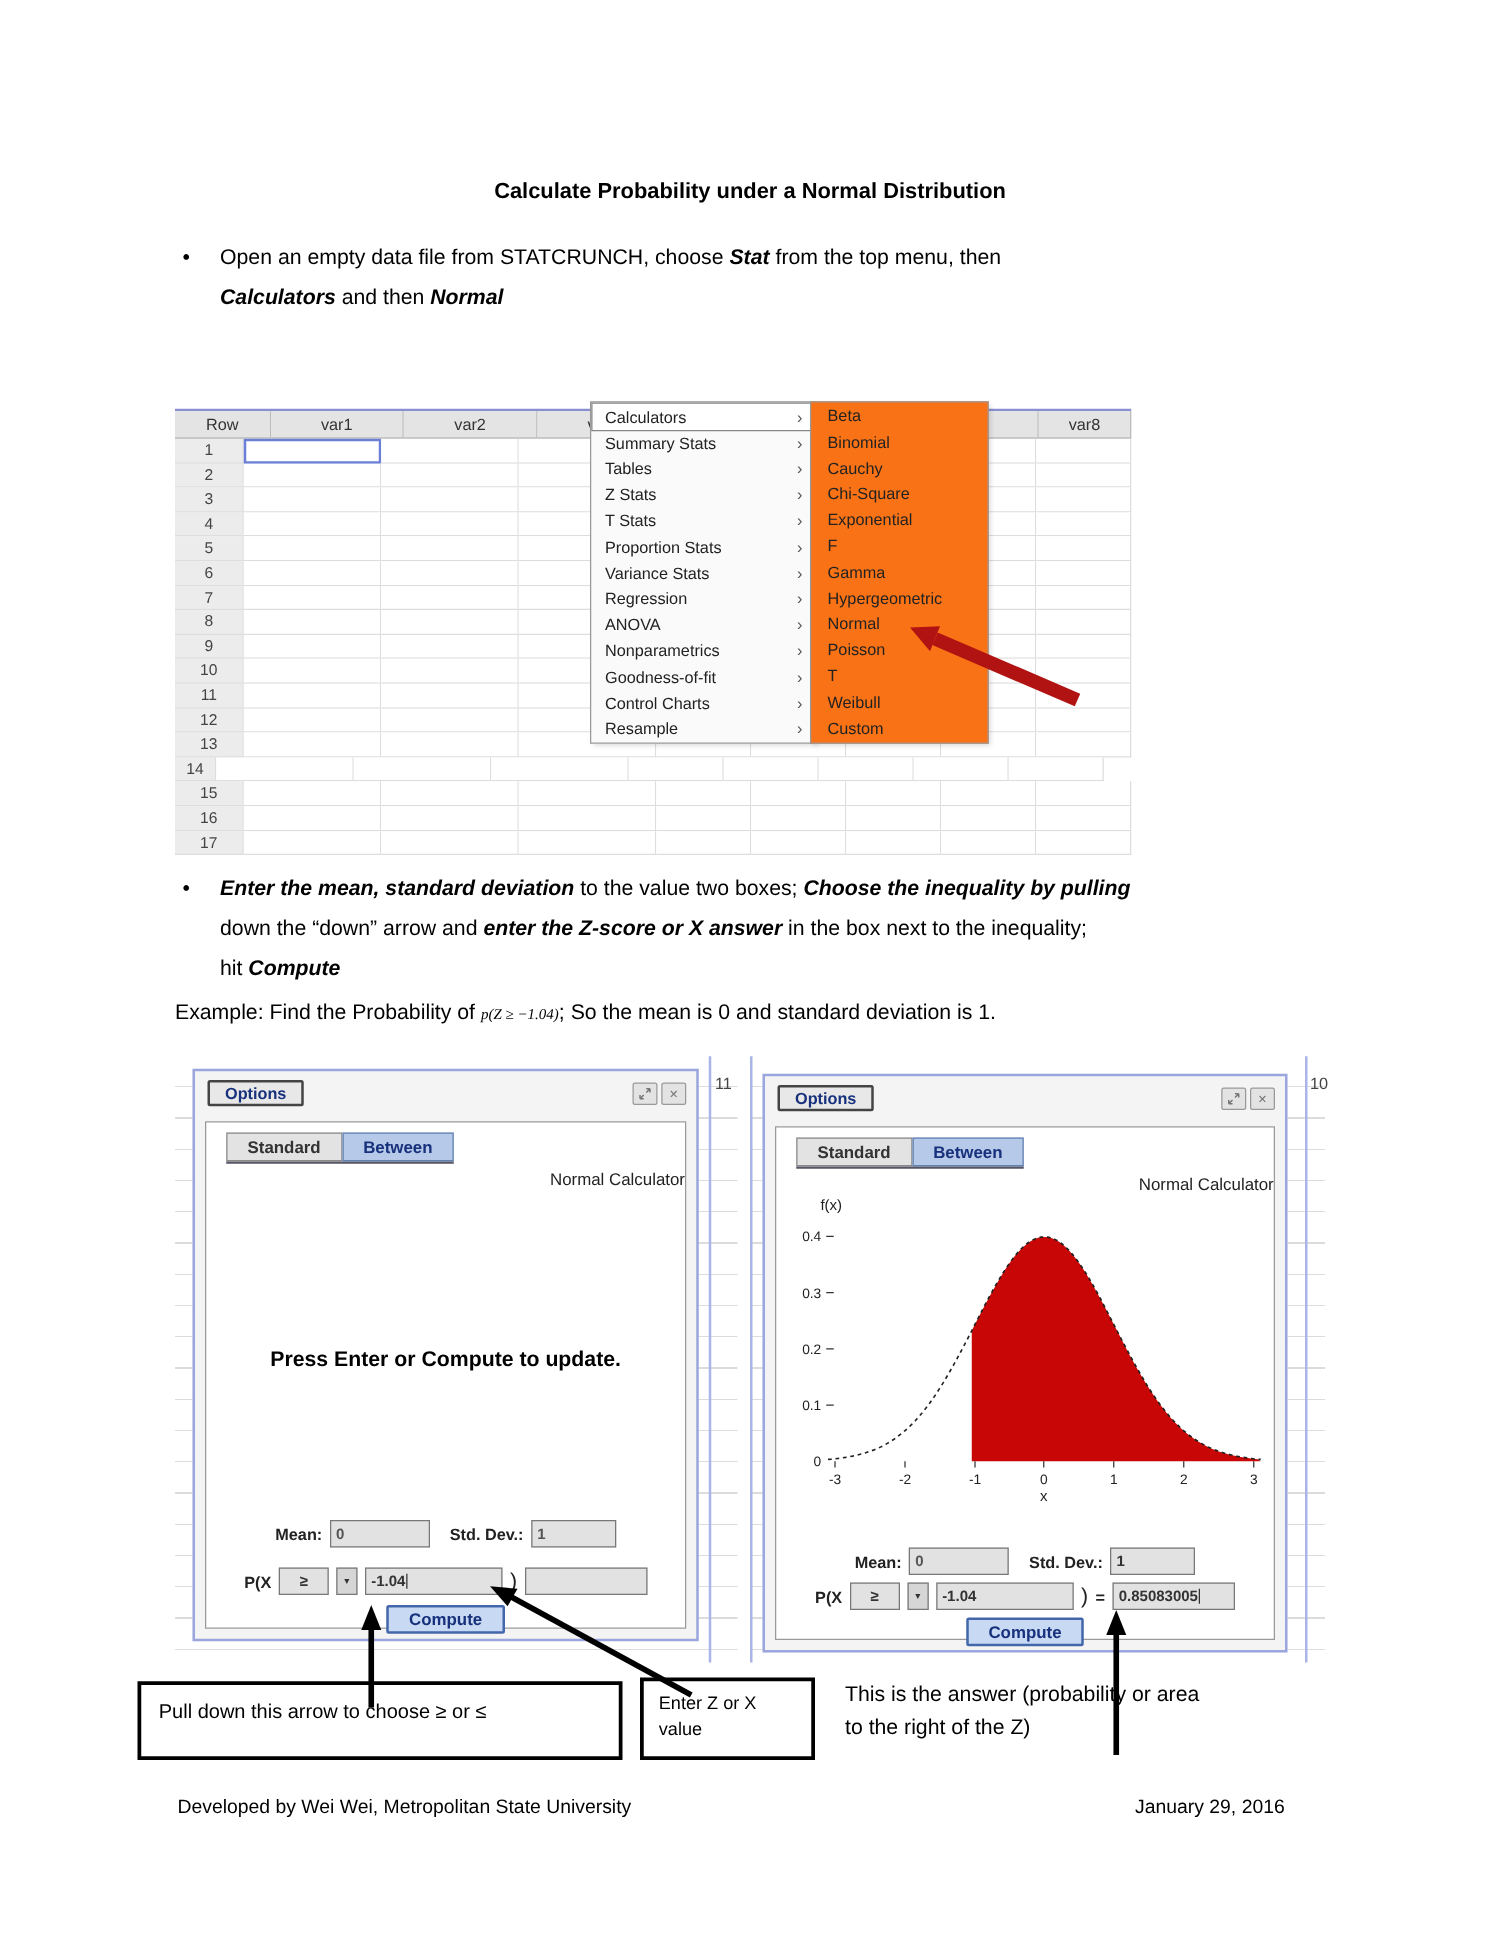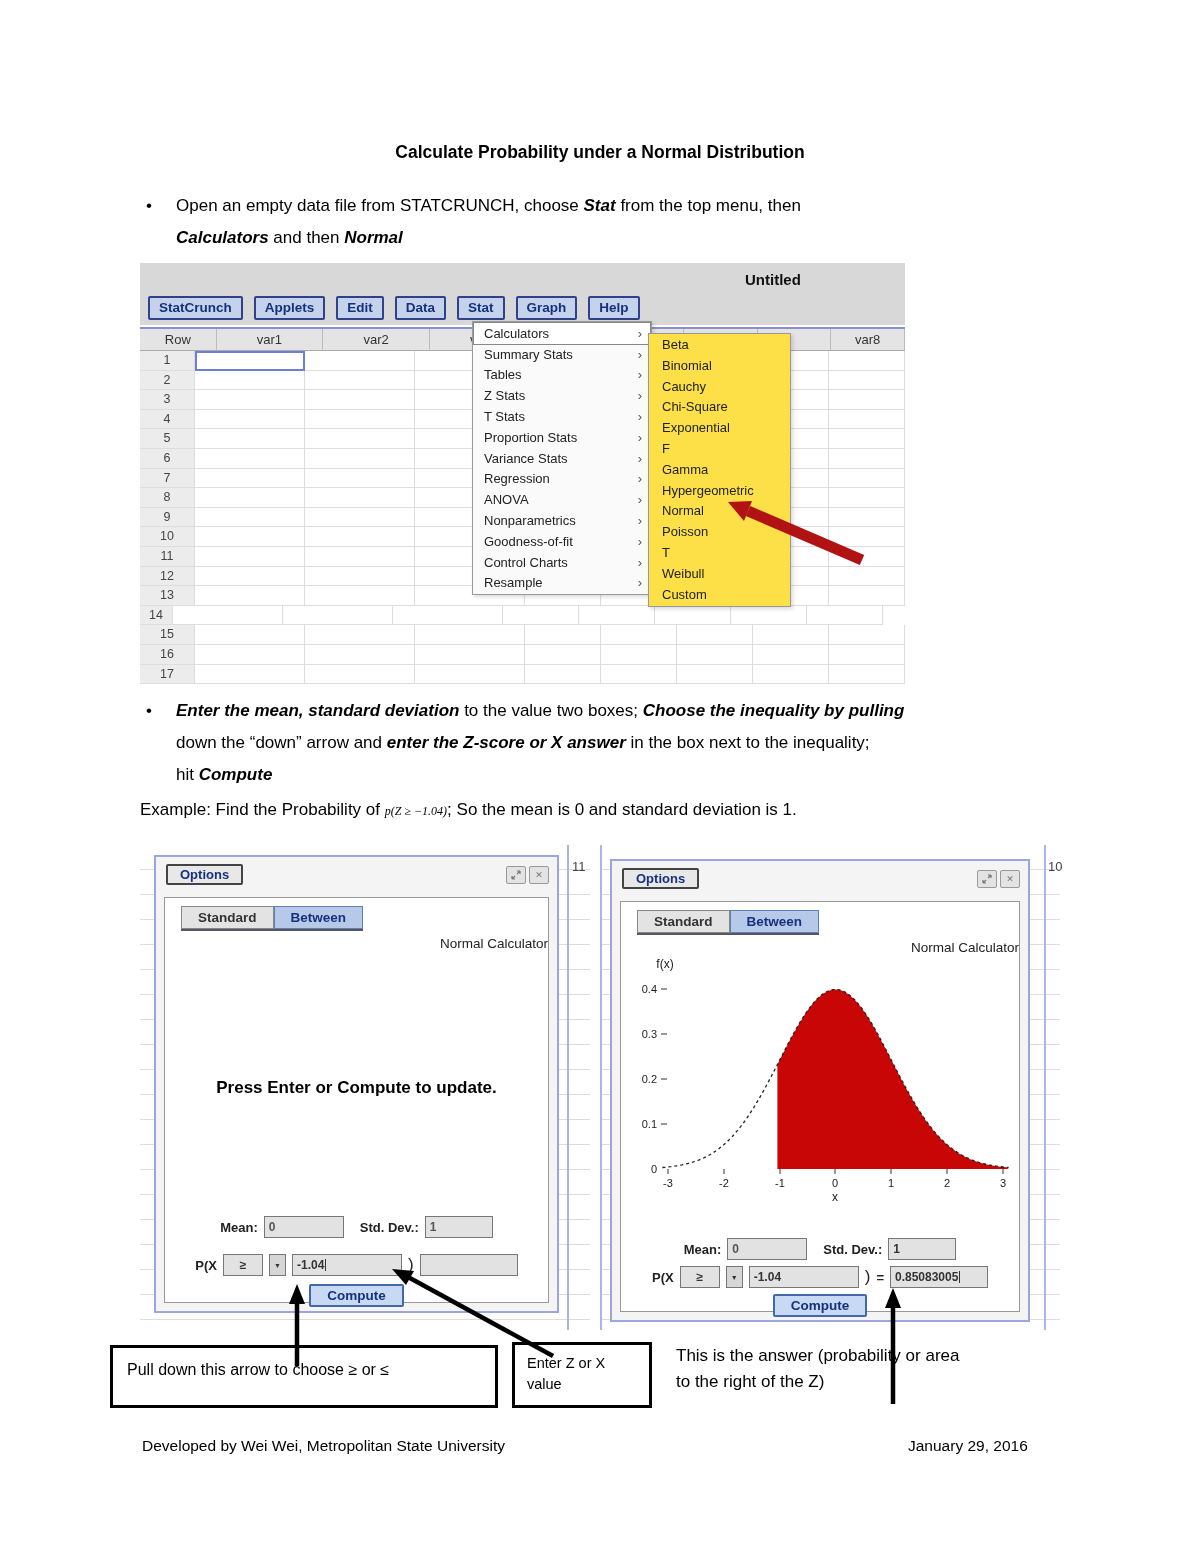--- a/index.html
+++ b/index.html
@@ -30,21 +30,21 @@
   .cell{height:19.6px;border-right:1px solid #ddd;border-bottom:1px solid #ddd;
         box-sizing:border-box;line-height:19.6px;background:#fff;}
   .cell.rnum{background:#ececec;}
   .cell.sel{border:2px solid #6b7fd7;}
   .dropdown{position:absolute;left:332px;top:58px;width:176px;background:#fafafa;
             border:1px solid #999;box-shadow:2px 2px 4px rgba(0,0,0,.15);padding:1px;}
   .dd-item{display:flex;justify-content:space-between;align-items:center;font-size:13px;
            color:#222;padding:2px 8px 2px 10px;height:16.8px;}
   .dd-item .arr{color:#555;font-size:13px;}
   .dd-item.hl{background:#fff;outline:1px solid #888;}
-  .submenu{position:absolute;left:508px;top:70px;width:139px;background:#fde047;
+  .submenu{position:absolute;left:508px;top:58px;width:139px;background:#f97316;
            border:1px solid #999;box-shadow:2px 2px 4px rgba(0,0,0,.15);padding:1px;}
   .sub-item{font-size:13px;color:#222;padding:2px 8px 2px 12px;height:16.8px;line-height:16.8px;}
   .sc-arrow{position:absolute;left:0;top:0;pointer-events:none;}
 
   
   .shot{position:absolute;background:repeating-linear-gradient(to bottom,#ffffff 0px,#ffffff 24px,#dcdcdc 24px,#dcdcdc 25px);}
   .shot-left{left:140px;top:845px;width:450px;height:485px;}
   .shot-right{left:600px;top:845px;width:460px;height:485px;}
   .vline{position:absolute;top:0;bottom:0;width:2px;background:#aab4e6;}
   .artifact{position:absolute;top:14px;font-size:13px;color:#444;}
@@ -93,32 +93,20 @@
 <div class="page">
 
   <div class="doc-title">Calculate Probability under a Normal Distribution</div>
 
   <div class="bullet" style="left:146px;top:190px;width:960px;">
     <span class="dot">•</span>
     <span><span>Open an empty data file from STATCRUNCH, choose </span><span class="bi">Stat</span><span> from the top menu, then</span><br><span class="bi">Calculators</span><span> and then </span><span class="bi">Normal</span></span>
   </div>
 
   <div class="sc">
-    <div class="sc-top">
-      <div class="sc-title">Untitled</div>
-      <div class="sc-menubar">
-          <div class="mbtn">StatCrunch</div>
-          <div class="mbtn">Applets</div>
-          <div class="mbtn">Edit</div>
-          <div class="mbtn">Data</div>
-          <div class="mbtn">Stat</div>
-          <div class="mbtn">Graph</div>
-          <div class="mbtn">Help</div>
-        </div>
-    </div>
     <div class="sc-table">
         <div class="trow">
           <div class="hcell" style="width: 79px;">Row</div>
           <div class="hcell" style="width: 110px;">var1</div>
           <div class="hcell" style="width: 110px;">var2</div>
           <div class="hcell" style="width: 110px;">var3</div>
           <div class="hcell" style="width: 76px;"></div>
           <div class="hcell" style="width: 76px;"></div>
           <div class="hcell" style="width: 76px;"></div>
           <div class="hcell" style="width: 76px;"></div>

